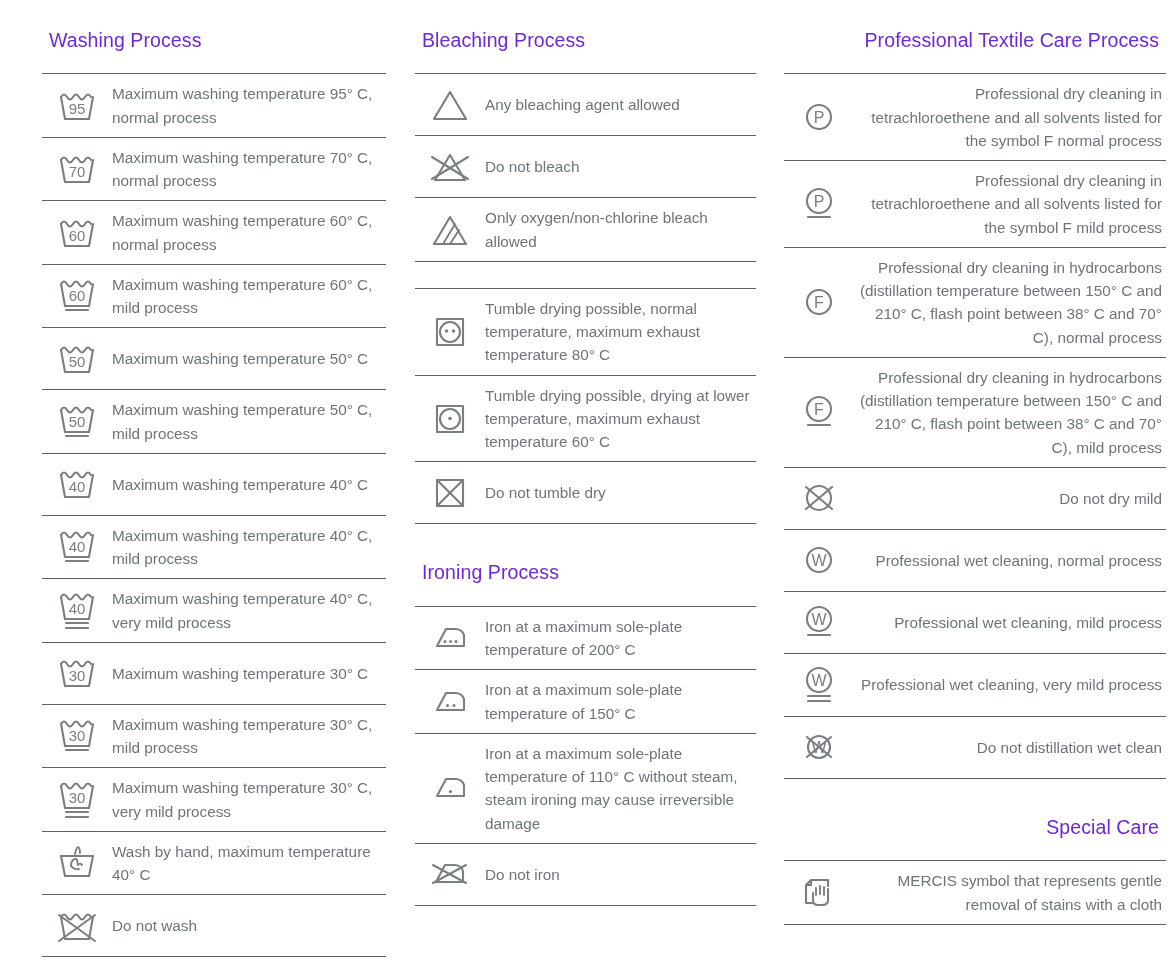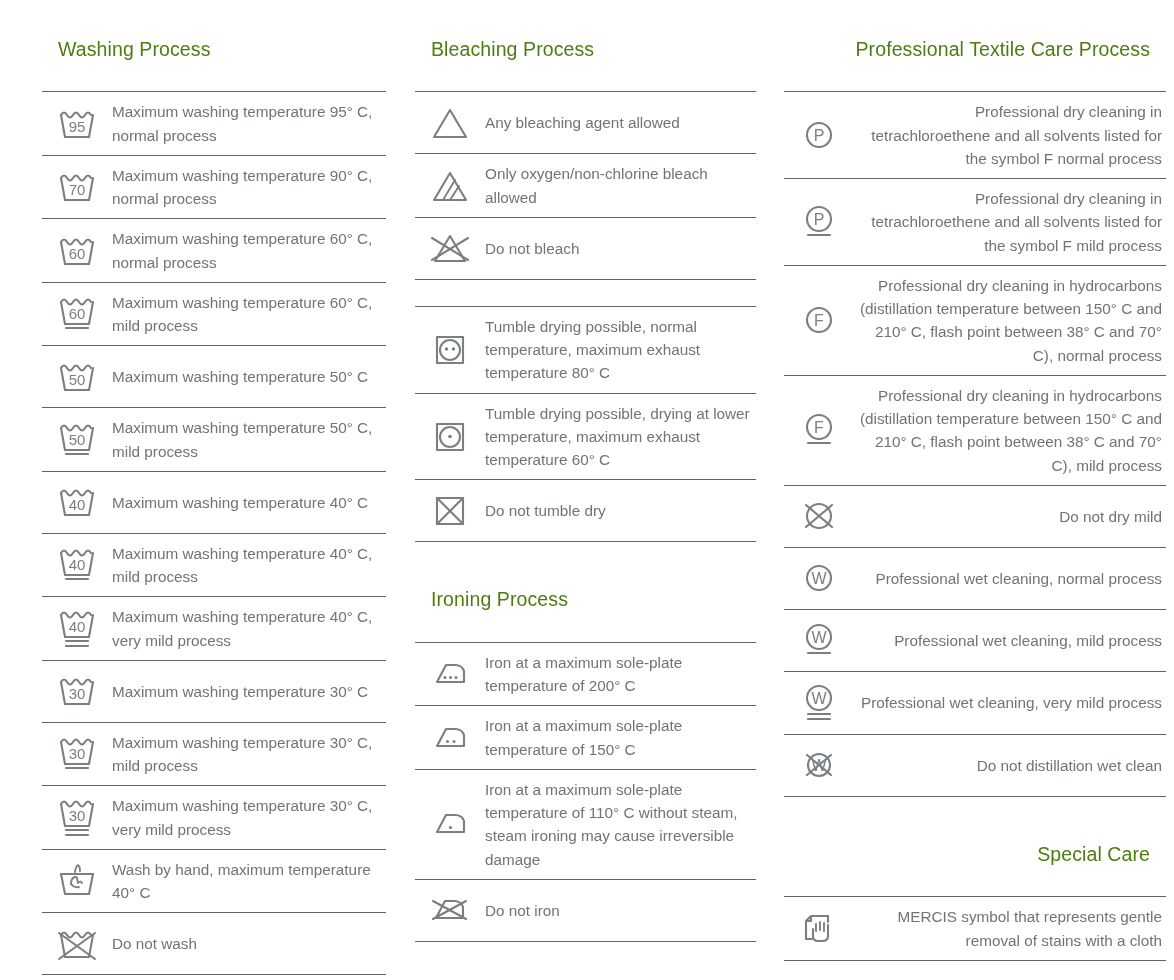--- a/index.html
+++ b/index.html
@@ -21,24 +21,24 @@
     padding: 18px 0 0 0;
   }
   .col { flex: 0 0 auto; }
   .col-1 { width: 390px; padding-left: 42px; padding-right: 4px; }
   .col-2 { width: 370px; padding-left: 25px; padding-right: 4px; }
   .col-3 { width: 414px; padding-left: 24px; padding-right: 8px; text-align: right; }
 
   .section-title {
     font-size: 19.5px;
     font-weight: 400;
-    color: #4d7c0f;
+    color: #6d28d9;
     letter-spacing: 0.1px;
     padding: 4px 0 14px 0;
-    margin: 16px;
+    margin: 7px;
     line-height: 1.2;
   }
   .col-2 .section-title, .col-3 .section-title { }
 
   .section-spacer { height: 26px; }
 
   .rows { border-top: 1px solid #5f6368; }
   .row {
     display: flex;
     align-items: center;
@@ -101,21 +101,21 @@
         </div>
 
         <div class="row">
           <div class="icon-cell">
             <svg width="44" height="34" viewBox="0 0 44 34">
               <path class="st" d="M6 8 L10 30 L34 30 L38 8"></path>
               <path class="st" d="M6 8 q3 -5 6 0 q3 5 6 0 q3 -5 6 0 q3 5 6 0 q3 -5 6 0"></path>
               <text class="num" x="22" y="25" text-anchor="middle">70</text>
             </svg>
           </div>
-          <div class="label">Maximum washing temperature 90° C, normal process</div>
+          <div class="label">Maximum washing temperature 70° C, normal process</div>
         </div>
 
         <div class="row">
           <div class="icon-cell">
             <svg width="44" height="34" viewBox="0 0 44 34">
               <path class="st" d="M6 8 L10 30 L34 30 L38 8"></path>
               <path class="st" d="M6 8 q3 -5 6 0 q3 5 6 0 q3 -5 6 0 q3 5 6 0 q3 -5 6 0"></path>
               <text class="num" x="22" y="25" text-anchor="middle">60</text>
             </svg>
           </div>
@@ -265,37 +265,37 @@
         <div class="row">
           <div class="icon-cell">
             <svg width="44" height="36" viewBox="0 0 44 36">
               <path class="st" d="M22 5 L38 32 L6 32 Z"></path>
             </svg>
           </div>
           <div class="label">Any bleaching agent allowed</div>
         </div>
         <div class="row">
           <div class="icon-cell">
+            <svg width="46" height="36" viewBox="0 0 46 36">
+              <path class="st" d="M23 6 L38 31 L8 31 Z"></path>
+              <line class="st" x1="5" y1="8" x2="41" y2="30"></line>
+              <line class="st" x1="41" y1="8" x2="5" y2="30"></line>
+            </svg>
+          </div>
+          <div class="label">Do not bleach</div>
+        </div>
+        <div class="row">
+          <div class="icon-cell">
             <svg width="44" height="36" viewBox="0 0 44 36">
               <path class="st" d="M22 5 L38 32 L6 32 Z"></path>
               <line class="st-thin" x1="15" y1="32" x2="27" y2="12"></line>
               <line class="st-thin" x1="22" y1="32" x2="31" y2="18"></line>
             </svg>
           </div>
           <div class="label">Only oxygen/non-chlorine bleach allowed</div>
-        </div>
-        <div class="row">
-          <div class="icon-cell">
-            <svg width="46" height="36" viewBox="0 0 46 36">
-              <path class="st" d="M23 6 L38 31 L8 31 Z"></path>
-              <line class="st" x1="5" y1="8" x2="41" y2="30"></line>
-              <line class="st" x1="41" y1="8" x2="5" y2="30"></line>
-            </svg>
-          </div>
-          <div class="label">Do not bleach</div>
         </div>
       </div>
 
       <div class="section-spacer"></div>
 
       <div class="rows">
         <div class="row">
           <div class="icon-cell">
             <svg width="40" height="38" viewBox="0 0 40 38">
               <rect class="st" x="7" y="6" width="26" height="26"></rect>

